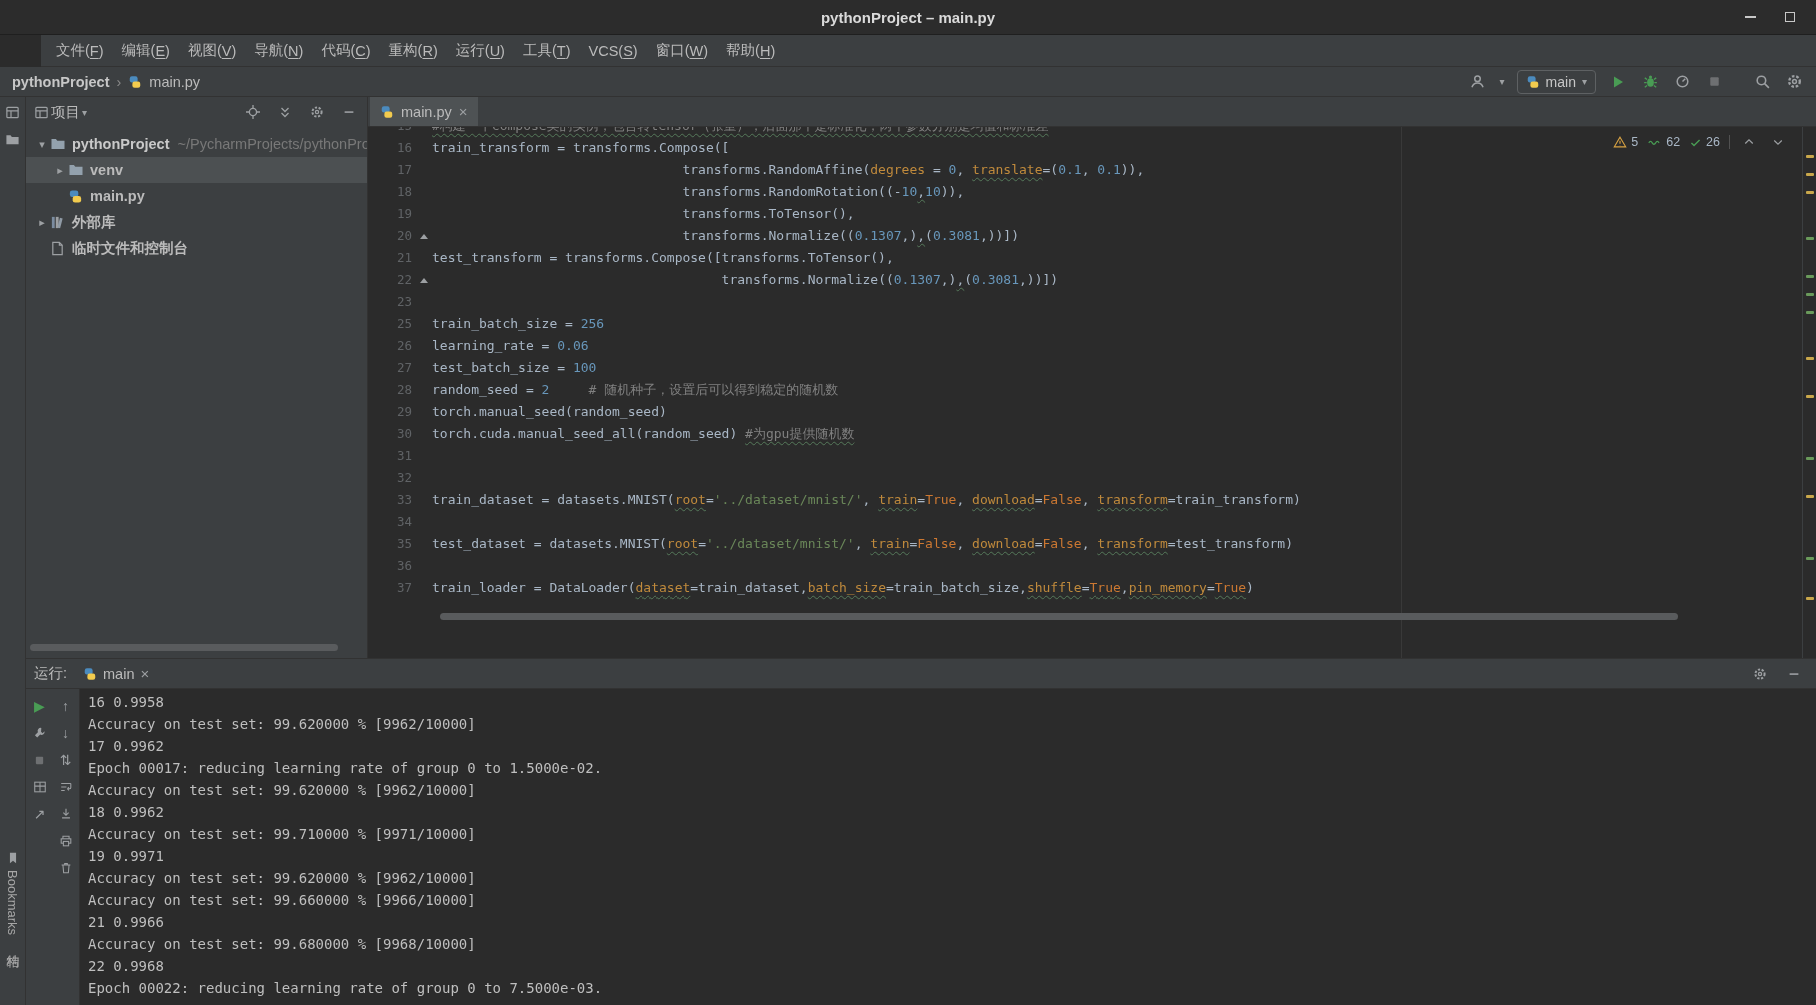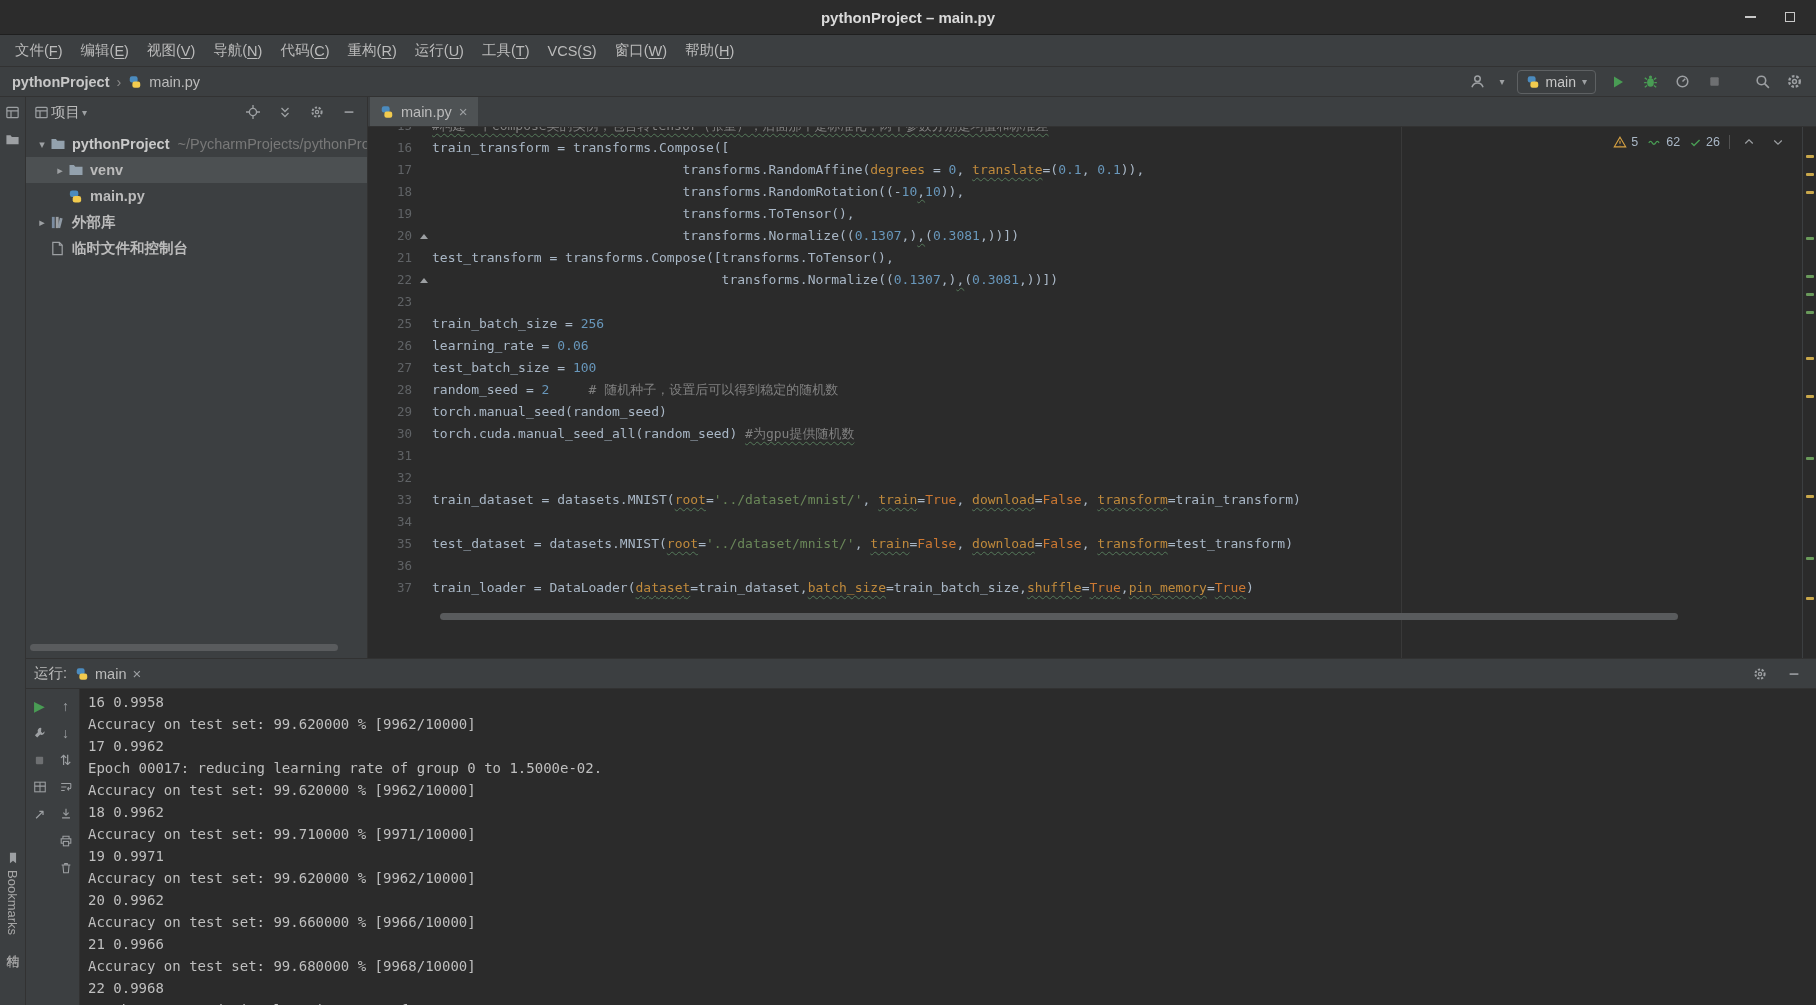--- a/index.html
+++ b/index.html
@@ -10,21 +10,21 @@
   
   .titlebar { height:35px; background:#2c2c2c; border-bottom:1px solid #1f1f1f;
               display:flex; align-items:center; justify-content:center; position:relative; flex:none; }
   .window-title { font-size:15px; font-weight:bold; color:#dadada; }
   .win-controls { position:absolute; right:16px; top:0; bottom:0; display:flex; align-items:center; gap:20px; }
   .min-glyph { display:inline-block; width:11px; height:2px; background:#c8c8c8; }
   .max-glyph { display:inline-block; width:10px; height:10px; border:1.5px solid #c8c8c8; }
 
   
   .menubar { height:32px; background:#3c3f41; border-bottom:1px solid #323232;
-             display:flex; align-items:center; padding:0 6px; flex:none; }
+             display:flex; align-items:center; padding:0 6px; flex:none;margin-left:41px; }
   .menu-item { padding:0 9px; height:100%; display:flex; align-items:center; font-size:14.5px; color:#bbbbbb; white-space:nowrap; }
   .menu-item u { text-underline-offset:2px; }
 
   
   .navbar { height:30px; background:#3c3f41; border-bottom:1px solid #323232;
             display:flex; align-items:center; justify-content:space-between; padding:0 12px; flex:none; }
   .breadcrumbs { display:flex; align-items:center; gap:7px; font-size:14.5px; }
   .crumb-bold { font-weight:bold; color:#c7c7c7; }
   .crumb-sep { color:#8a8a8a; }
   .nav-actions { display:flex; align-items:center; gap:12px; }
@@ -87,21 +87,21 @@
   .insp-item { display:flex; align-items:center; gap:4px; }
   .insp-sep { width:1px; height:14px; background:#515151; }
   .editor-hscroll { position:absolute; left:72px; bottom:38px; width:1238px; height:7px;
                     background:#595b5d; border-radius:4px; }
   .error-stripe { position:absolute; right:0; top:0; bottom:0; width:14px; background:#2b2b2b; border-left:1px solid #3c3f41; }
   .stripe-mark { position:absolute; left:3px; width:8px; height:3px; border-radius:1px; }
 
   
   .run-panel { height:347px; flex:none; display:flex; flex-direction:column; background:#2b2b2b; border-top:1px solid #323232; }
   .run-header { height:30px; background:#3c3f41; border-bottom:1px solid #323232; display:flex;
-                align-items:center; gap:2px; padding:0 12px 0 8px; flex:none; }
+                align-items:center; gap:10px; padding:0 12px 0 8px; flex:none; }
   .run-label { font-size:14.5px; color:#bbbbbb; }
   .run-tab { display:flex; align-items:center; gap:6px; font-size:14.5px; color:#bbbbbb; padding:0 6px; height:100%; }
   .run-actions { margin-left:auto; display:flex; align-items:center; gap:14px; }
   .run-body { flex:1; display:flex; min-height:0; }
   .run-toolbar { width:54px; flex:none; background:#3c3f41; border-right:1px solid #323232;
                  display:flex; padding-top:8px; justify-content:center; gap:2px; }
   .tb-col { display:flex; flex-direction:column; align-items:center; gap:9px; width:24px; }
   .tb-btn { width:18px; height:18px; display:flex; align-items:center; justify-content:center;
             color:#9da0a3; font-size:14px; }
   .tb-btn.green { color:#499c54; }
@@ -601,21 +601,20 @@
           <div class="console">
               <div class="console-line">16 0.9958</div>
               <div class="console-line">Accuracy on test set: 99.620000 % [9962/10000]</div>
               <div class="console-line">17 0.9962</div>
               <div class="console-line">Epoch 00017: reducing learning rate of group 0 to 1.5000e-02.</div>
               <div class="console-line">Accuracy on test set: 99.620000 % [9962/10000]</div>
               <div class="console-line">18 0.9962</div>
               <div class="console-line">Accuracy on test set: 99.710000 % [9971/10000]</div>
               <div class="console-line">19 0.9971</div>
               <div class="console-line">Accuracy on test set: 99.620000 % [9962/10000]</div>
-              <div class="console-line">20 0.9962</div>
               <div class="console-line">Accuracy on test set: 99.660000 % [9966/10000]</div>
               <div class="console-line">21 0.9966</div>
               <div class="console-line">Accuracy on test set: 99.680000 % [9968/10000]</div>
               <div class="console-line">22 0.9968</div>
               <div class="console-line">Epoch 00022: reducing learning rate of group 0 to 7.5000e-03.</div>
             </div>
         </div>
       </section>
     </div>
   </div>

